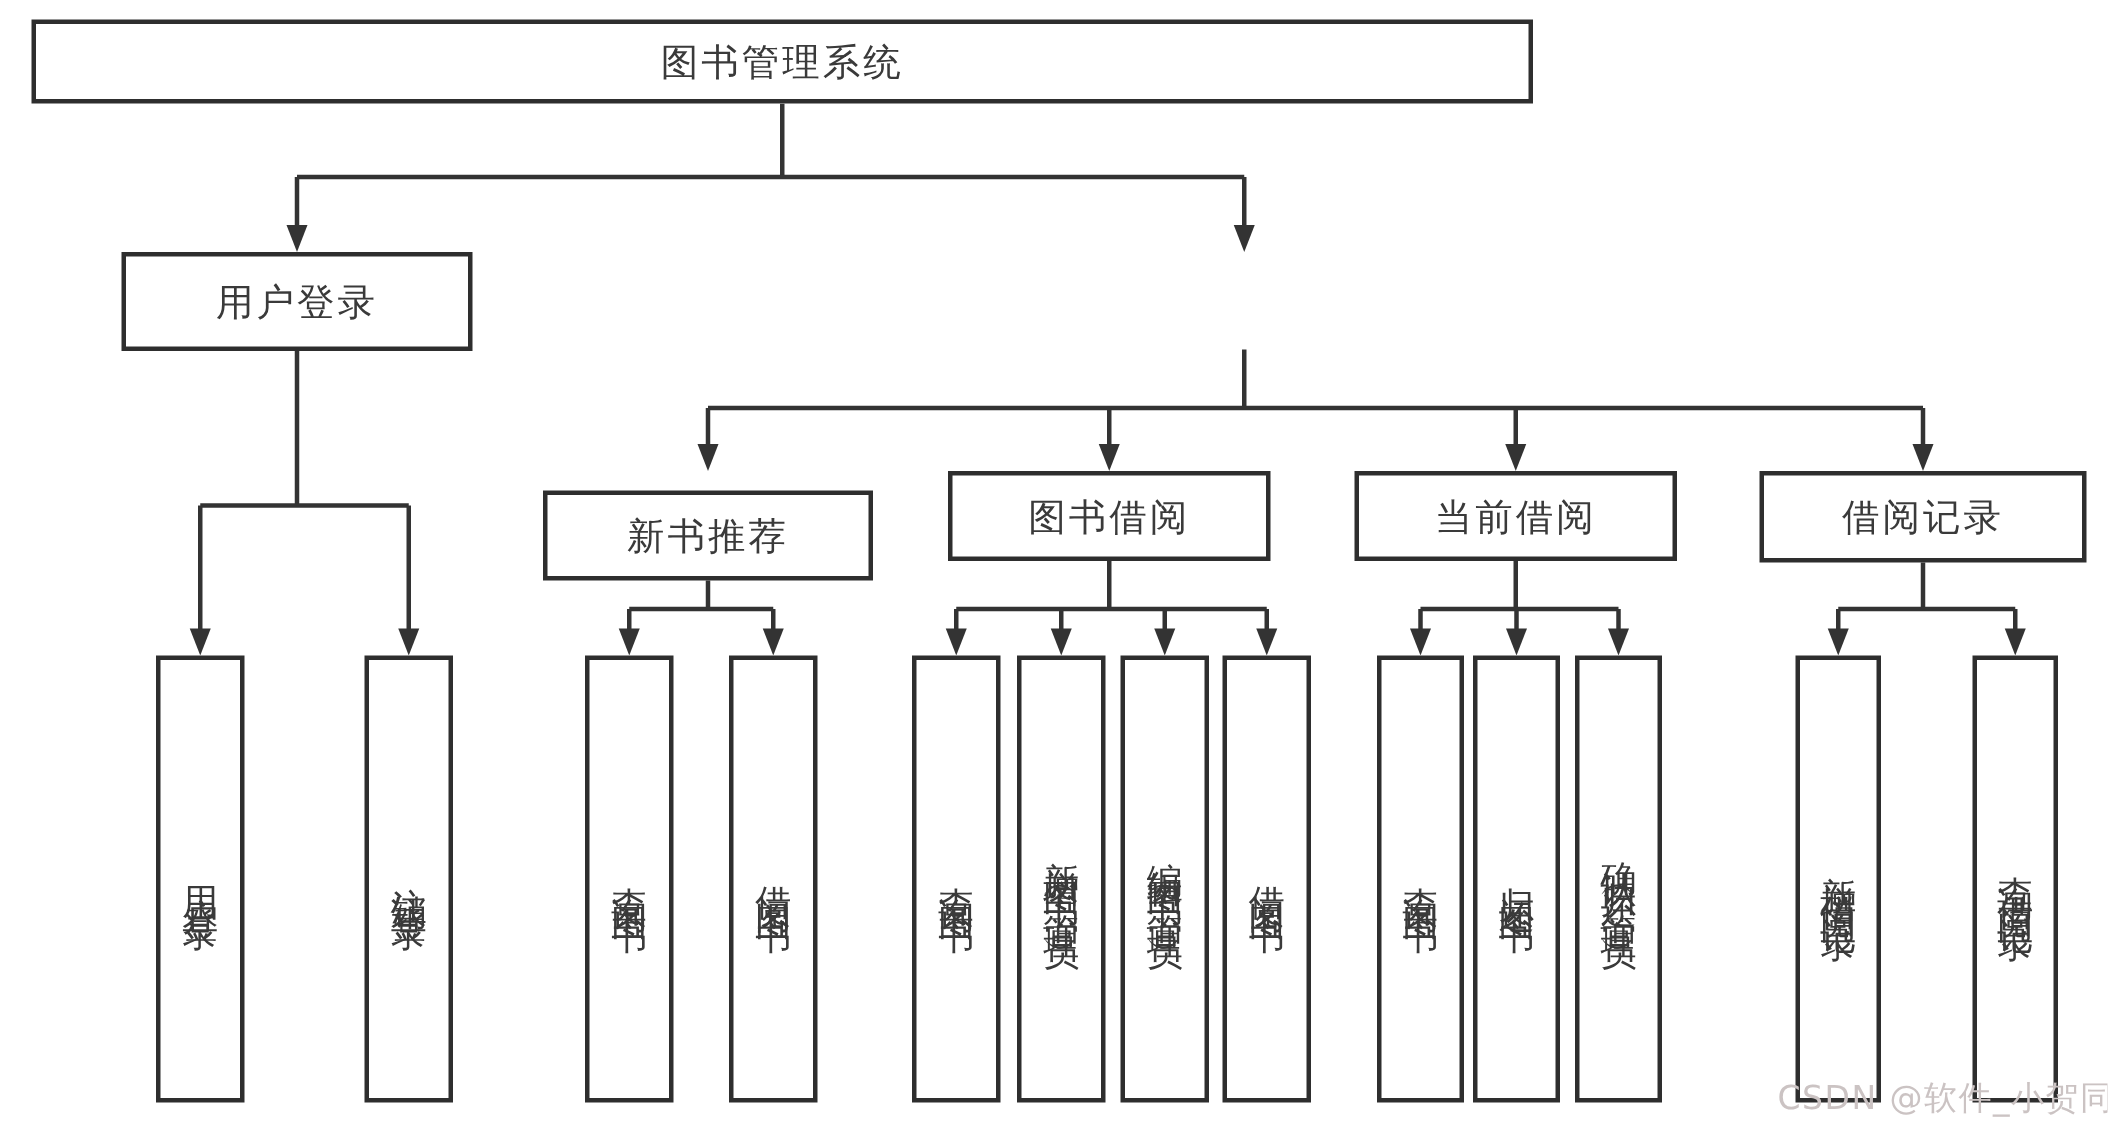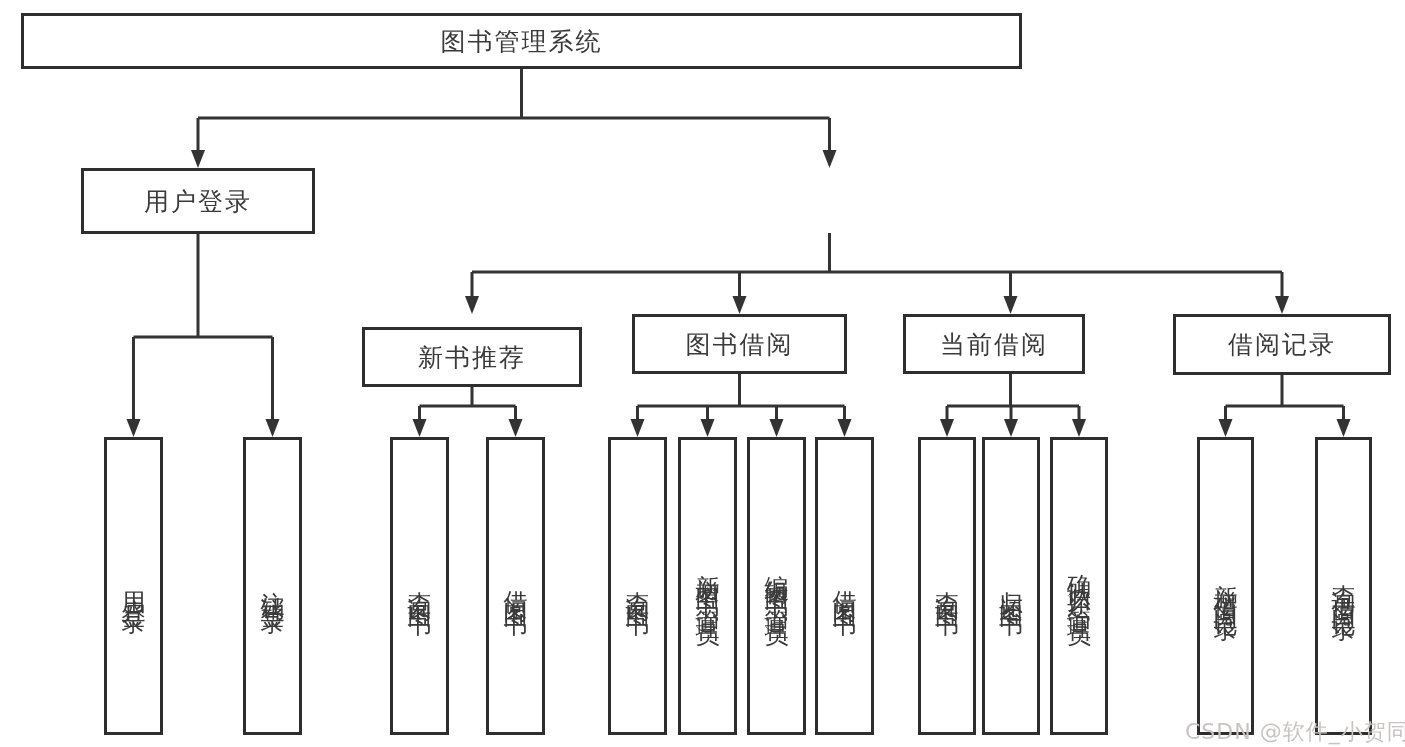--- a/index.html
+++ b/index.html
@@ -126,21 +126,21 @@
       <polygon points="1336.5,419 1350.5,419 1343.5,437"></polygon>
     </g>
   </svg>
 
   <div class="node hnode" style="left:21px; top:13px; width:1001px; height:56px;">图书管理系统</div>
 
   <div class="node hnode" style="left:81px; top:168px; width:234px; height:66px;">用户登录</div>
 
   <div class="node hnode" style="left:362px; top:314px; width:220px; height:60px;margin-top:13px;">新书推荐</div>
   <div class="node hnode" style="left:632px; top:314px; width:215px; height:60px;">图书借阅</div>
-  <div class="node hnode" style="left:903px; top:314px; width:182px; height:60px;">当前借阅</div>
+  <div class="node hnode" style="left:903px; top:314px; width:215px; height:60px;">当前借阅</div>
   <div class="node hnode" style="left:1173px; top:314px; width:218px; height:61px;">借阅记录</div>
 
   <div class="node vnode" style="left:104px;">用户登录</div>
   <div class="node vnode" style="left:243px;">注销登录</div>
 
   <div class="node vnode" style="left:390px;">查询图书</div>
   <div class="node vnode" style="left:486px;">借阅图书</div>
 
   <div class="node vnode" style="left:608px;">查询图书</div>
   <div class="node vnode" style="left:678px;">新增图书（管理员）</div>

